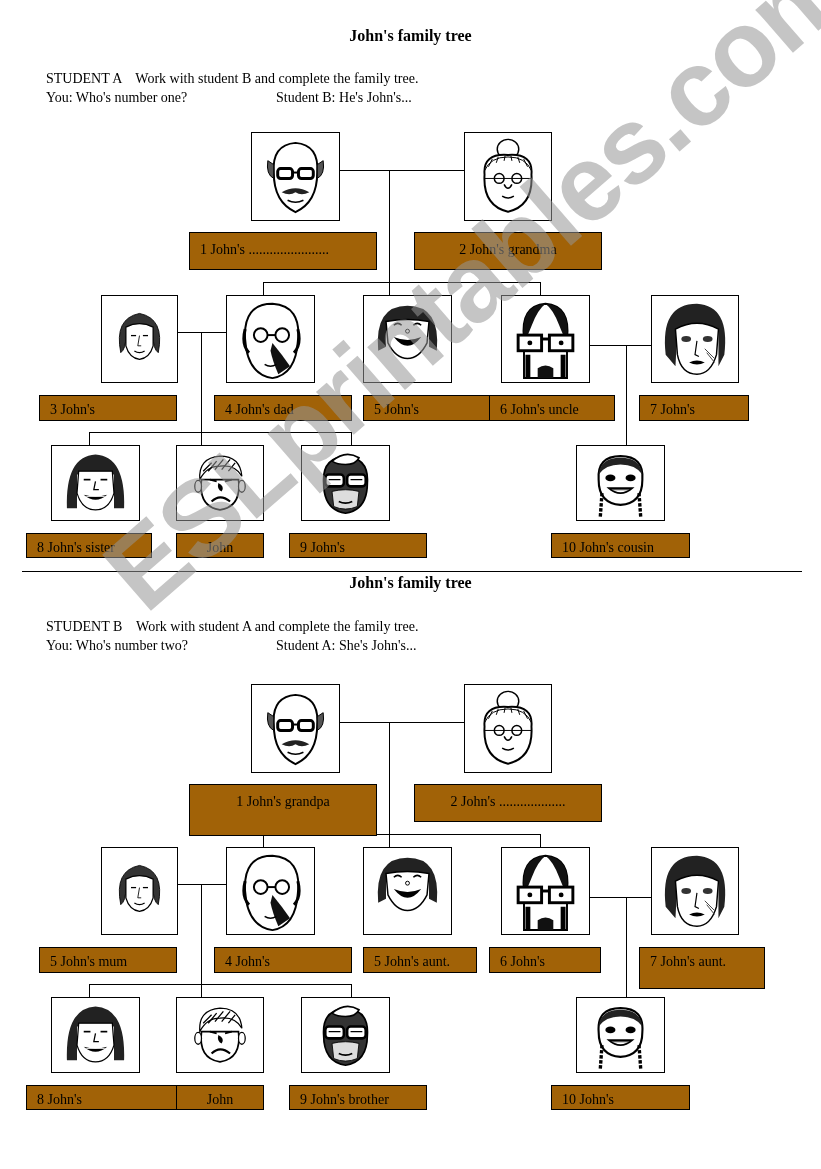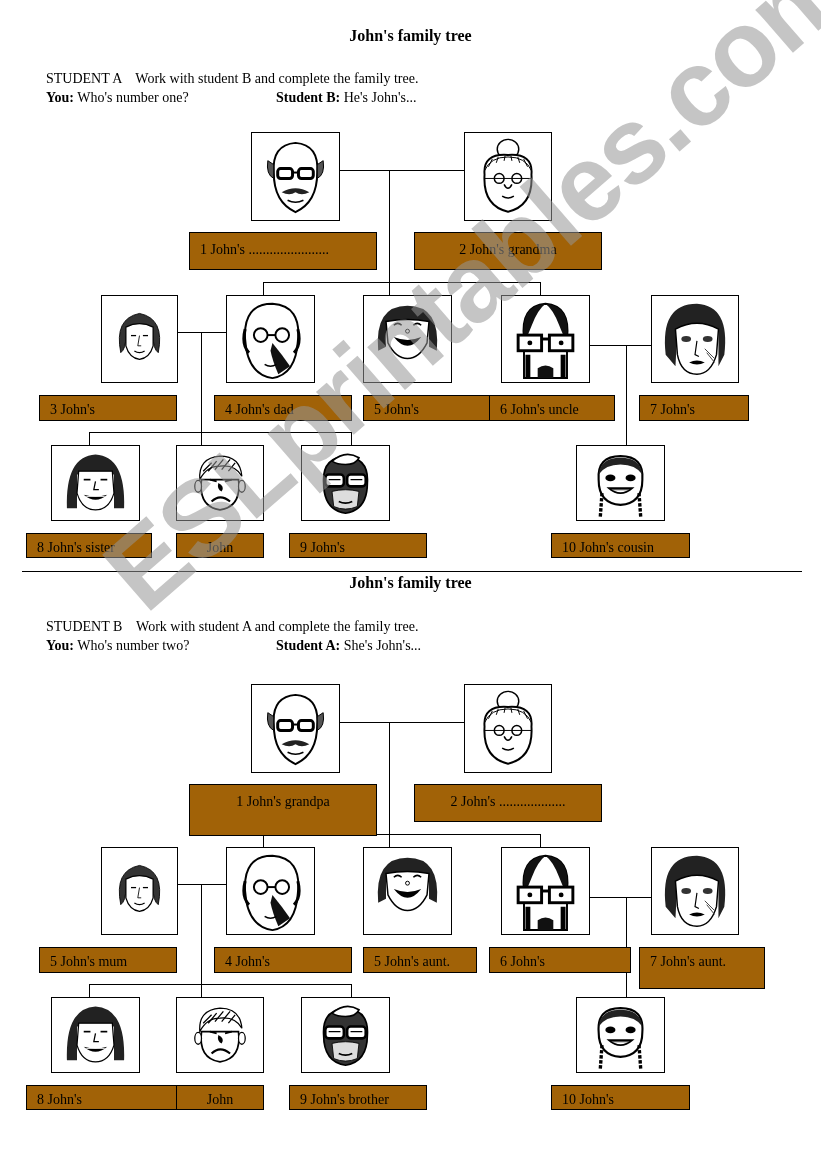--- a/index.html
+++ b/index.html
@@ -1,21 +1,21 @@
 <!DOCTYPE html>
 <html><head>
 <meta charset="utf-8">
 <style>
   html, body { margin:0; padding:0; background:#ffffff; }
   body { width:821px; height:1169px; position:relative; overflow:hidden;
          font-family:"Liberation Serif","DejaVu Serif",serif; color:#000; }
   .abs { position:absolute; }
   .title { font-weight:bold; font-size:16px; text-align:center; width:821px; left:0; }
   .line-text { font-size:14px; white-space:pre;margin-left:21px; }
-  .line-text b { font-weight:bold; }
+  .line-text b { font-weight:normal; }
   .photo { position:absolute; border:1px solid #000; background:#fff; box-sizing:border-box; }
   .photo svg { width:100%; height:100%; display:block; }
   .label { position:absolute; border:1px solid #000; background:#a16207; box-sizing:border-box;
            font-size:14px; line-height:14px; padding-left:10px; white-space:nowrap; overflow:hidden; }
   .label.center { text-align:center; padding-left:0; }
   .label span { display:inline-block; }
   .hl { position:absolute; height:1px; background:#000; }
   .vl { position:absolute; width:1px; background:#000; }
   .divider { position:absolute; left:22px; width:780px; height:1px; background:#000; top:571px; }
   .watermark { position:absolute; left:80px; top:540px; font-family:"Liberation Sans","DejaVu Sans",sans-serif;
@@ -293,21 +293,21 @@
     </div>
   <div class="photo" style="left:651px;top:847px;width:88px;height:88px">
       <svg>
         <use href="#f-aunt"></use>
       </svg>
     </div>
 
   <div class="label" style="left:39px;top:947px;width:138px;height:26px;line-height:28px"><span>5 John's  mum</span></div>
   <div class="label" style="left:214px;top:947px;width:138px;height:26px;line-height:28px"><span>4 John's</span></div>
   <div class="label" style="left:363px;top:947px;width:114px;height:26px;line-height:28px"><span>5 John's aunt.</span></div>
-  <div class="label" style="left:489px;top:947px;width:142px;height:26px;line-height:28px"><span>6 John's</span></div>
+  <div class="label" style="left:489px;top:947px;width:112px;height:26px;line-height:28px"><span>6 John's</span></div>
   <div class="label" style="left:639px;top:947px;width:126px;height:42px;line-height:28px"><span>7 John's aunt.</span></div>
 
   <div class="photo" style="left:51px;top:997px;width:89px;height:76px">
       <svg>
         <use href="#f-sister"></use>
       </svg>
     </div>
   <div class="photo" style="left:176px;top:997px;width:88px;height:76px">
       <svg>
         <use href="#f-john"></use>

